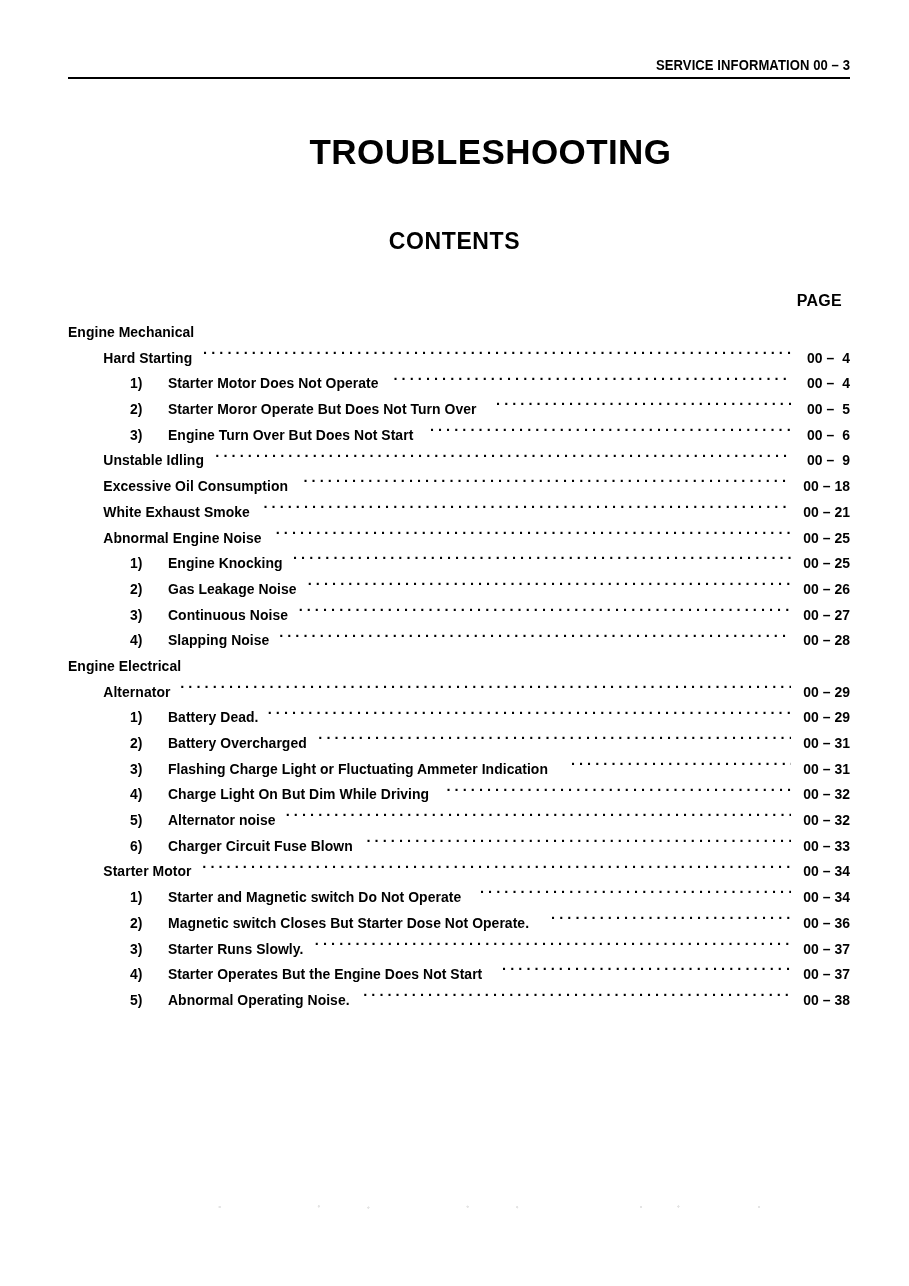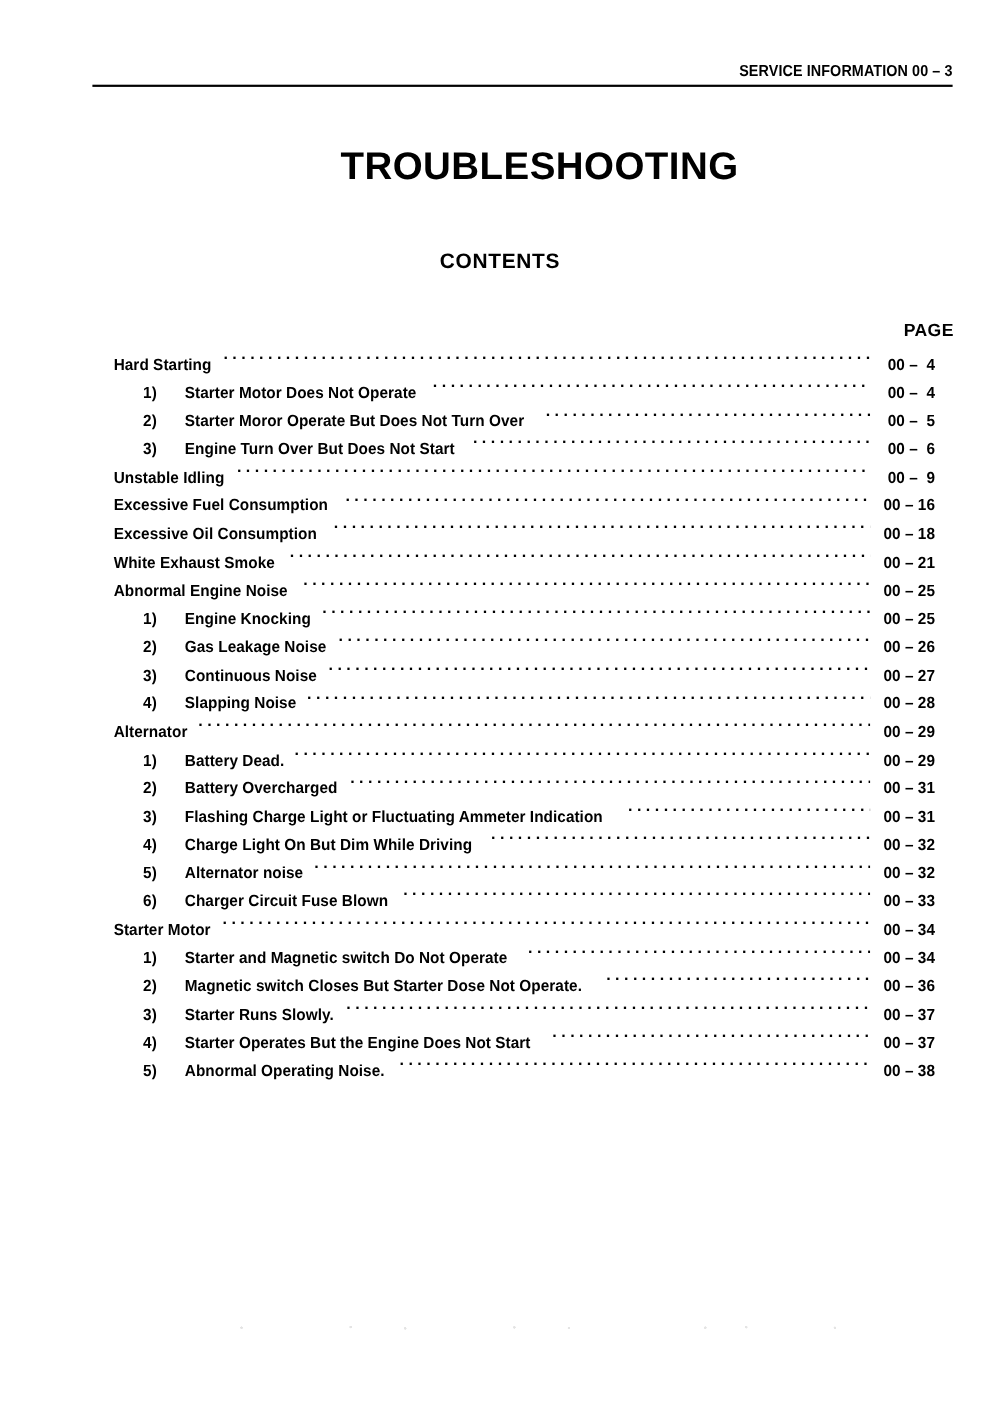--- a/index.html
+++ b/index.html
@@ -19,21 +19,21 @@
     width: 909px;
     height: 1286px;
     background: #ffffff;
     overflow: hidden;
     box-sizing: border-box;
   }
 
   
   .header-block {
     position: absolute;
-    left: 84px;
+    left: 68px;
     top: 58px;
     width: 782px;
   }
   .header-text {
     font-size: 14.5px;
     font-weight: bold;
     letter-spacing: 0.1px;
     text-align: right;
     line-height: 1.1;
     white-space: nowrap;
@@ -59,30 +59,30 @@
     letter-spacing: 0.4px;
     line-height: 1.1;
     margin-left: 36px;
   }
   .contents-title {
     position: absolute;
     left: 0;
     top: 229px;
     width: 909px;
     text-align: center;
-    font-size: 19px;
+    font-size: 23px;
     font-weight: bold;
     letter-spacing: 0.6px;
     line-height: 1.1;
   }
 
   
   .page-label {
     position: absolute;
-    right: 42px;
+    right: 67px;
     top: 292px;
     font-size: 16px;
     font-weight: bold;
     letter-spacing: 0.3px;
     line-height: 1.1;
   }
 
   
   .toc {
     position: absolute;
@@ -195,20 +195,23 @@
     <div class="header-rule"></div>
   </div>
 
   <div class="doc-title">TROUBLESHOOTING</div>
 
   <div class="contents-title">CONTENTS</div>
 
   <div class="page-label">PAGE</div>
 
   <div class="toc" id="toc-list">
+      <div class="toc-row level-section">
+        <span class="row-label">Engine Mechanical</span>
+      </div>
       <div class="toc-row level-1">
         <span class="row-label">Hard Starting</span>
         <span class="leader"></span>
         <span class="row-page">00 –  4</span>
       </div>
       <div class="toc-row level-2">
         <span class="row-num">1)</span>
         <span class="row-label">Starter Motor Does Not Operate</span>
         <span class="leader"></span>
         <span class="row-page">00 –  4</span>
@@ -224,25 +227,20 @@
         <span class="row-label">Engine Turn Over But Does Not Start</span>
         <span class="leader"></span>
         <span class="row-page">00 –  6</span>
       </div>
       <div class="toc-row level-1">
         <span class="row-label">Unstable Idling</span>
         <span class="leader"></span>
         <span class="row-page">00 –  9</span>
       </div>
       <div class="toc-row level-1">
-        <span class="row-label">Excessive Fuel Consumption</span>
-        <span class="leader"></span>
-        <span class="row-page">00 – 16</span>
-      </div>
-      <div class="toc-row level-1">
         <span class="row-label">Excessive Oil Consumption</span>
         <span class="leader"></span>
         <span class="row-page">00 – 18</span>
       </div>
       <div class="toc-row level-1">
         <span class="row-label">White Exhaust Smoke</span>
         <span class="leader"></span>
         <span class="row-page">00 – 21</span>
       </div>
       <div class="toc-row level-1">
@@ -267,20 +265,23 @@
         <span class="row-label">Continuous Noise</span>
         <span class="leader"></span>
         <span class="row-page">00 – 27</span>
       </div>
       <div class="toc-row level-2">
         <span class="row-num">4)</span>
         <span class="row-label">Slapping Noise</span>
         <span class="leader"></span>
         <span class="row-page">00 – 28</span>
       </div>
+      <div class="toc-row level-section">
+        <span class="row-label">Engine Electrical</span>
+      </div>
       <div class="toc-row level-1">
         <span class="row-label">Alternator</span>
         <span class="leader"></span>
         <span class="row-page">00 – 29</span>
       </div>
       <div class="toc-row level-2">
         <span class="row-num">1)</span>
         <span class="row-label">Battery Dead.</span>
         <span class="leader"></span>
         <span class="row-page">00 – 29</span>

